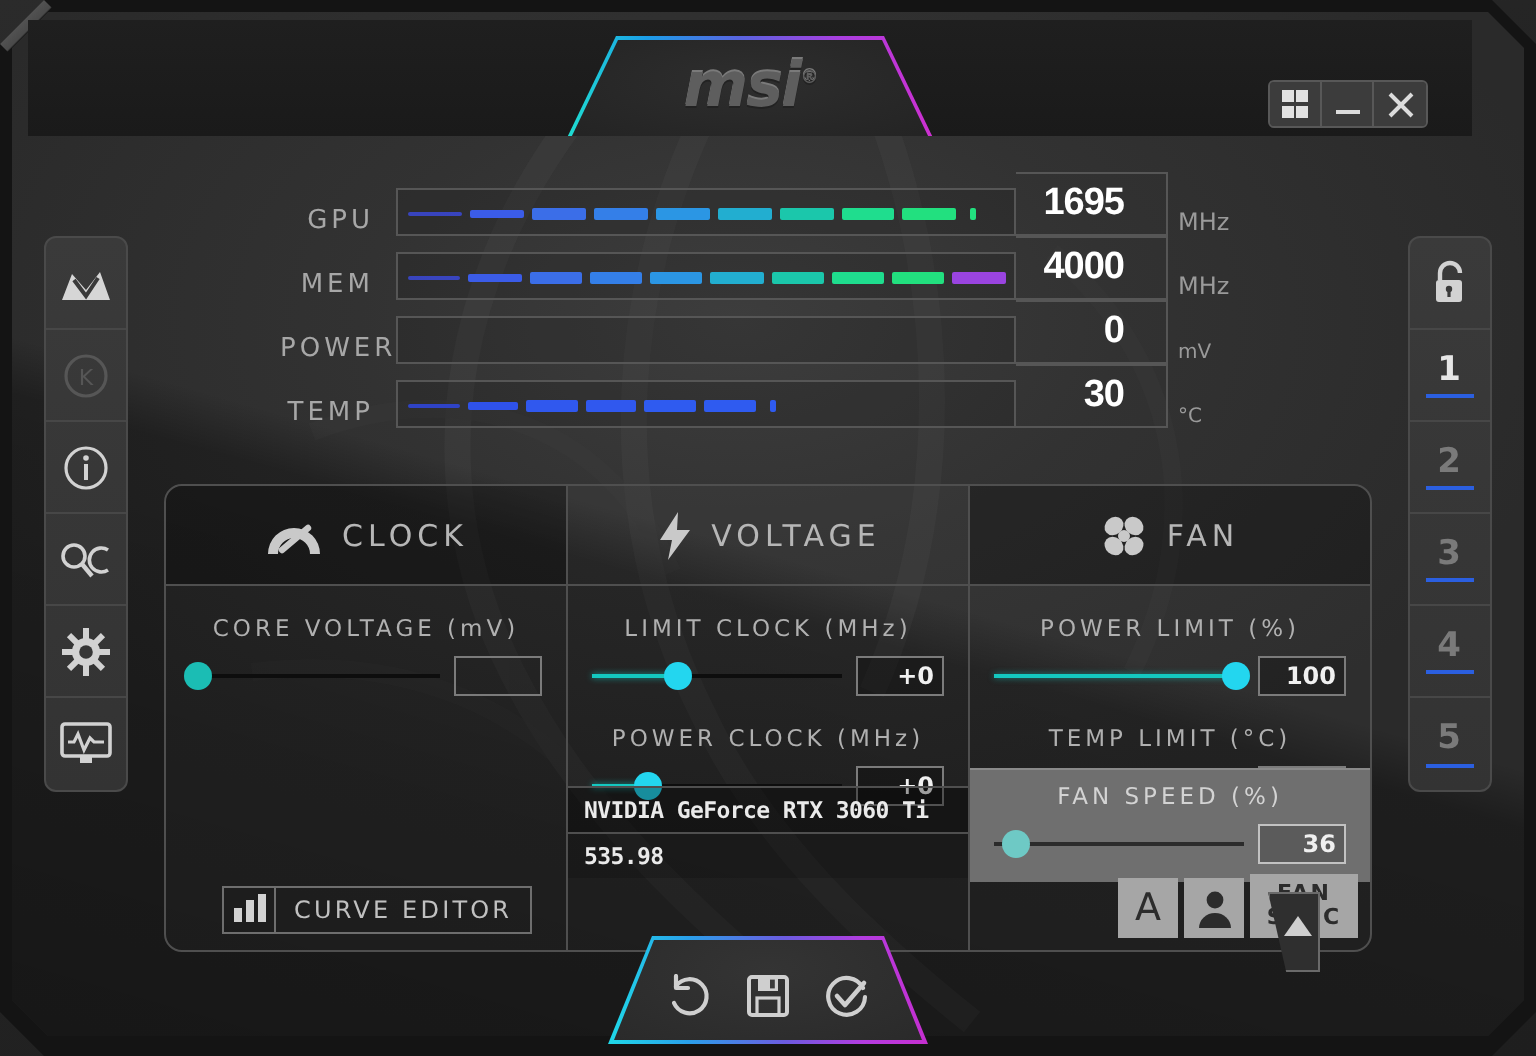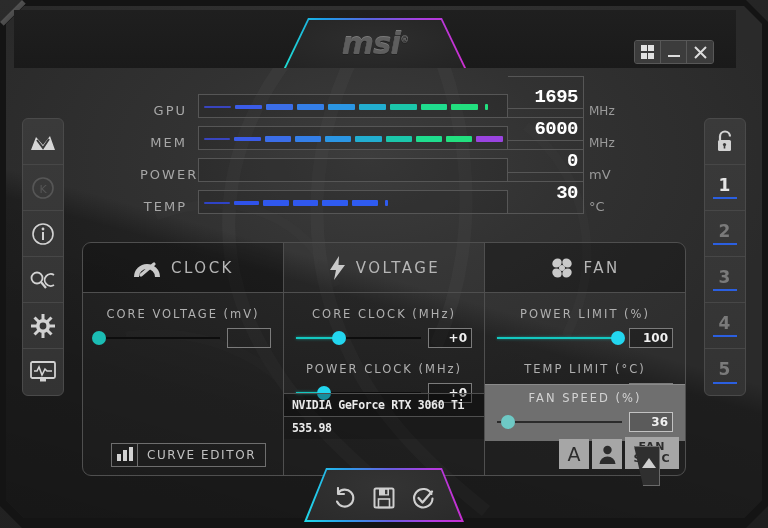--- a/index.html
+++ b/index.html
@@ -107,29 +107,29 @@
     font-family: "DejaVu Sans", sans-serif;
   }
   .mbar {
     flex: 1; height: 24px; border: 1px solid #565656;
     background: rgba(20,20,20,.18);
     position: relative; overflow: hidden;
   }
   .mbar .fill { position: absolute; left: 5px; top: 9px; height: 6px; }
   .mseg { position: absolute; height: 6px; border-radius: 1px; }
   .mval {
-    width: 76px; height: 42px; border: 1px solid #565656; border-left: none;
+    width: 76px; height: 32px; border: 1px solid #565656; border-left: none;
     display: flex; align-items: center; justify-content: flex-end;
-    padding-right: 5px;
+    padding-right: 21px;
     color: #fff; font-size: 19px; font-weight: bold;
-    font-family: Liberation Mono, monospace;
+    font-family: Liberation Sans, sans-serif;
     letter-spacing: -0.5px;
   }
   .munit { width: 46px; padding-left: 5px; color: #9a9a9a; font-size: 12px; font-family: "DejaVu Sans", sans-serif; }
-  .munit.small { font-size: 13px; margin-top: 36px; }
+  .munit.small { font-size: 10px; margin-top: 36px; }
 
   
   .sidebar {
     position: absolute; top: 118px; width: 42px;
     background: linear-gradient(180deg,#3a3a3a 0%,#333 100%);
     border: 1px solid #4a4a4a;
     border-radius: 6px;
     overflow: hidden;
   }
   .sidebar.left { left: 22px; height: 278px; }
@@ -386,21 +386,21 @@
             <span class="mseg" style="left: 90.8308px; width: 26.2769px; background: rgb(52, 127, 232);"></span>
             <span class="mseg" style="left: 121.108px; width: 26.2769px; background: rgb(43, 150, 228);"></span>
             <span class="mseg" style="left: 151.385px; width: 26.2769px; background: rgb(34, 174, 208);"></span>
             <span class="mseg" style="left: 181.662px; width: 26.2769px; background: rgb(27, 199, 171);"></span>
             <span class="mseg" style="left: 211.938px; width: 26.2769px; background: rgb(31, 221, 142);"></span>
             <span class="mseg" style="left: 242.215px; width: 26.2769px; background: rgb(34, 224, 127);"></span>
             <span class="mseg" style="left: 272.492px; width: 26.2769px; background: rgb(154, 68, 224);"></span>
             <span class="mseg" style="left: 302.769px; width: 26.2769px; background: rgb(173, 60, 228);"></span>
           </div>
         </div>
-      <div class="mval">6000</div>
+      <div class="mval">4000</div>
       <div class="munit">MHz</div>
     </div>
     <div class="mrow">
       <div class="mlabel">POWER</div>
       <div class="mbar">
           <div class="fill"></div>
         </div>
       <div class="mval">0</div>
       <div class="munit small">mV</div>
     </div>
@@ -550,21 +550,21 @@
             <i style="height:7px"></i>
               <i style="height:11px"></i>
               <i style="height:14px"></i>
           </span>
           <span class="curve-txt">CURVE EDITOR</span>
         </div>
       </div>
 
       <div class="col">
         <div class="ctl">
-          <div class="ctl-label">CORE CLOCK  (MHz)</div>
+          <div class="ctl-label">LIMIT CLOCK  (MHz)</div>
           <div class="ctl-row">
             <div class="slider">
               <div class="strack"></div>
               <div class="sfill" style="width:34%"></div>
               <div class="sknob cyan" style="left:34%"></div>
             </div>
             <div class="sbox">+0</div>
           </div>
         </div>
         <div class="ctl">

